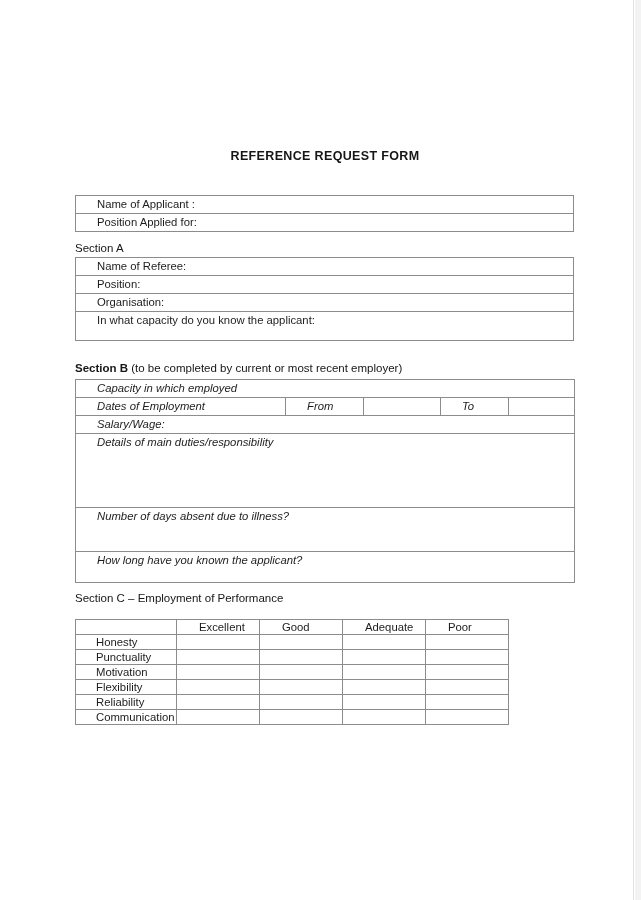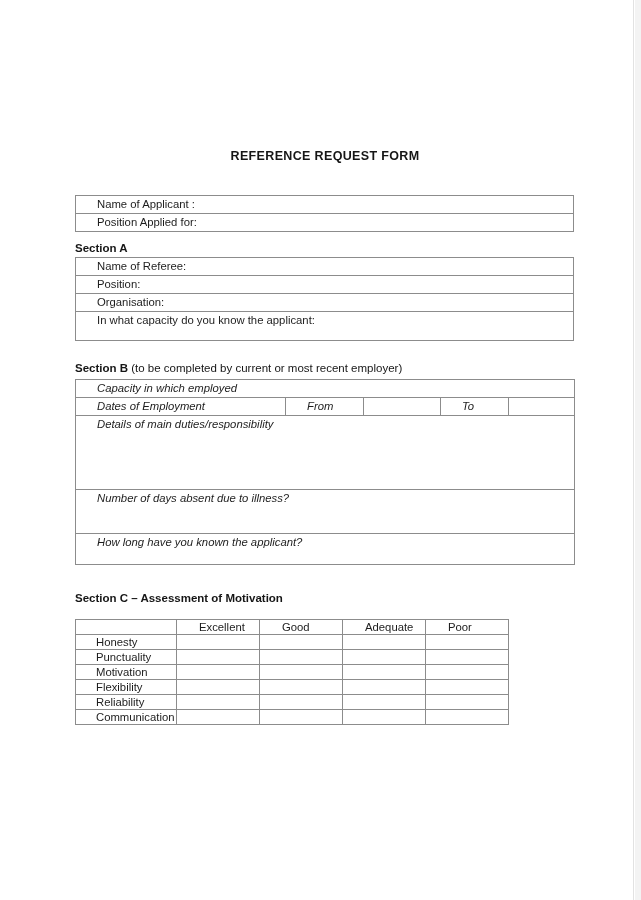--- a/index.html
+++ b/index.html
@@ -66,21 +66,21 @@
     color: #161616;
     white-space: nowrap;
   }
   .section-heading .sh-strong {
     font-weight: bold;
   }
   .section-heading .sh-normal {
     font-weight: normal;
   }
   .section-heading.all-bold {
-    font-weight: bold;
+    font-weight: normal;
   }
 
   
   .form-table {
     position: absolute;
     border-collapse: collapse;
     table-layout: fixed;
     font-size: 11.3px;
     color: #1d1d1d;
   }
@@ -227,39 +227,44 @@
         <td class="blank">
           <span class="cell-text"></span>
         </td>
         <td>
           <span class="cell-text">To</span>
         </td>
         <td class="blank">
           <span class="cell-text"></span>
         </td>
       </tr>
+      <tr>
+        <td colspan="5">
+          <span class="cell-text">Salary/Wage:</span>
+        </td>
+      </tr>
       <tr class="duties">
         <td colspan="5">
           <span class="cell-text">Details of main duties/responsibility</span>
         </td>
       </tr>
       <tr class="absence">
         <td colspan="5">
           <span class="cell-text">Number of days absent due to illness?</span>
         </td>
       </tr>
       <tr class="known">
         <td colspan="5">
           <span class="cell-text">How long have you known the applicant?</span>
         </td>
       </tr>
     </tbody>
   </table>
 
-  <div class="section-heading all-bold" style="top:592px;">Section C – Assessment of Motivation</div>
+  <div class="section-heading all-bold" style="top:592px;">Section C – Employment of Performance</div>
 
   <table id="table-section-c" class="form-table">
     <colgroup>
       <col style="width:101px;">
       <col style="width:83px;">
       <col style="width:83px;">
       <col style="width:83px;">
       <col style="width:83px;">
     </colgroup>
     <tbody>

